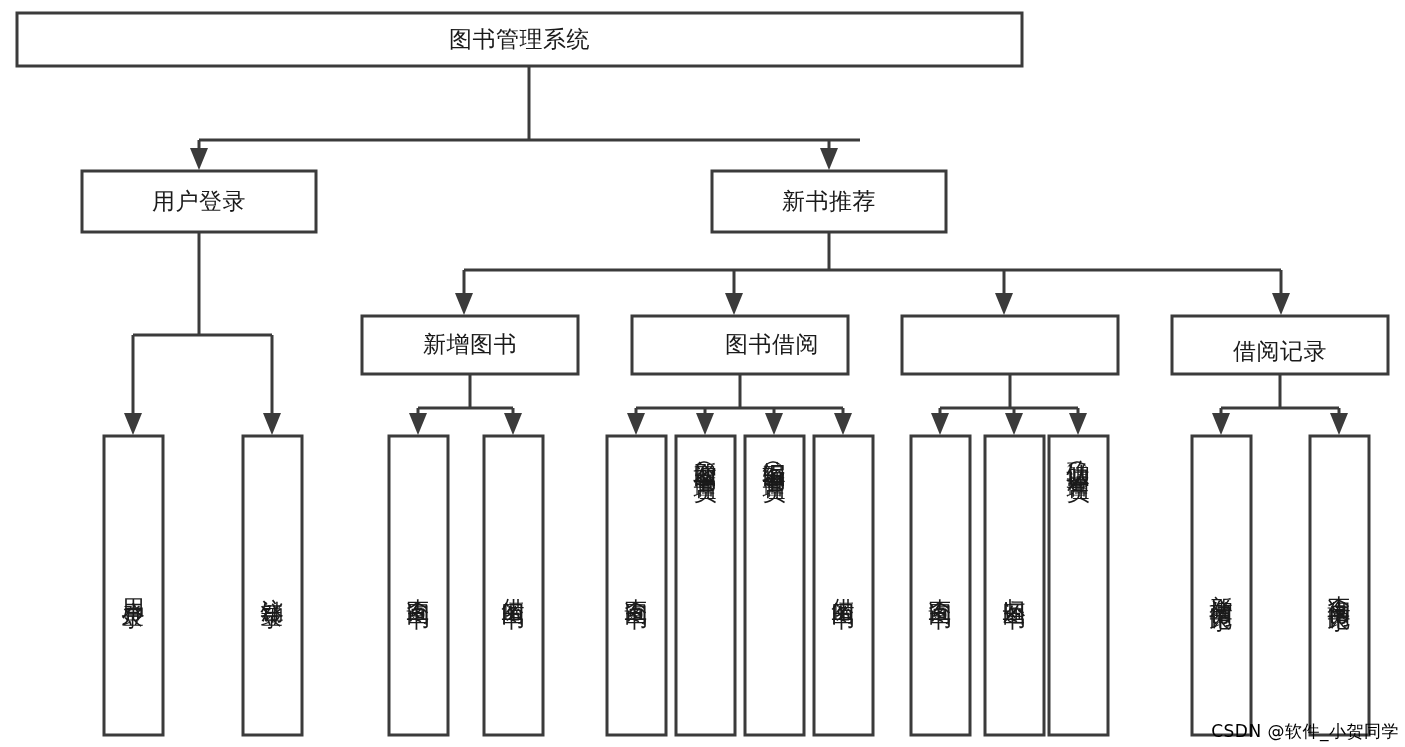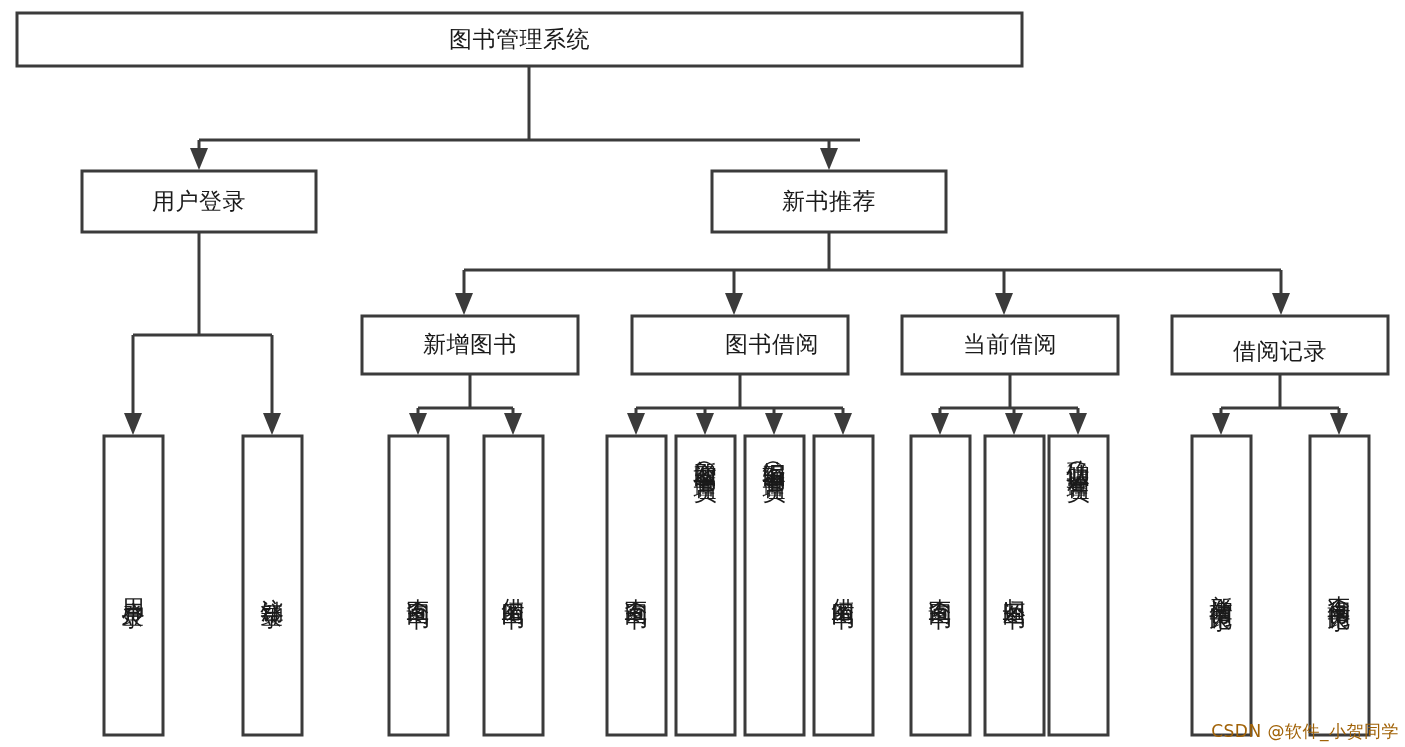--- a/index.html
+++ b/index.html
@@ -67,21 +67,21 @@
     writing-mode: vertical-rl;
     text-orientation: upright;
     letter-spacing: 3px;
     white-space: nowrap;
   }
   .watermark {
     position: absolute;
     right: 6px;
     bottom: 4px;
     font-size: 17px;
-    color: #a16207;
+    color: #000000;
     letter-spacing: 0.5px;
     white-space: nowrap;
     pointer-events: none;
   }
 </style>
 </head>
 <body>
 
 <div id="diagram-root">
 
@@ -189,21 +189,20 @@
     </g>
   </svg>
 
   <div class="node-label-h" style="left:17px; top:13px; width:1005px; height:53px;">图书管理系统</div>
 
   <div class="node-label-h" style="left:82px; top:171px; width:234px; height:61px;">用户登录</div>
   <div class="node-label-h" style="left:712px; top:171px; width:234px; height:61px;">新书推荐</div>
 
   <div class="node-label-h" style="left:362px; top:316px; width:216px; height:58px;">新增图书</div>
   <div class="node-label-h" style="left:632px; top:316px; width:216px; height:58px;padding-left:32px;">图书借阅</div>
-  <div class="node-label-h" style="left:902px; top:316px; width:216px; height:58px;">当前借阅</div>
   <div class="node-label-h" style="left:1172px; top:316px; width:216px; height:71px;">借阅记录</div>
 
   <div class="node-label-v" style="left:104px; top:436px; width:59px; height:299px;">
       <span>用户登录</span>
     </div>
   <div class="node-label-v" style="left:243px; top:436px; width:59px; height:299px;">
       <span>注销登录</span>
     </div>
 
   <div class="node-label-v" style="left:389px; top:436px; width:59px; height:299px;">

